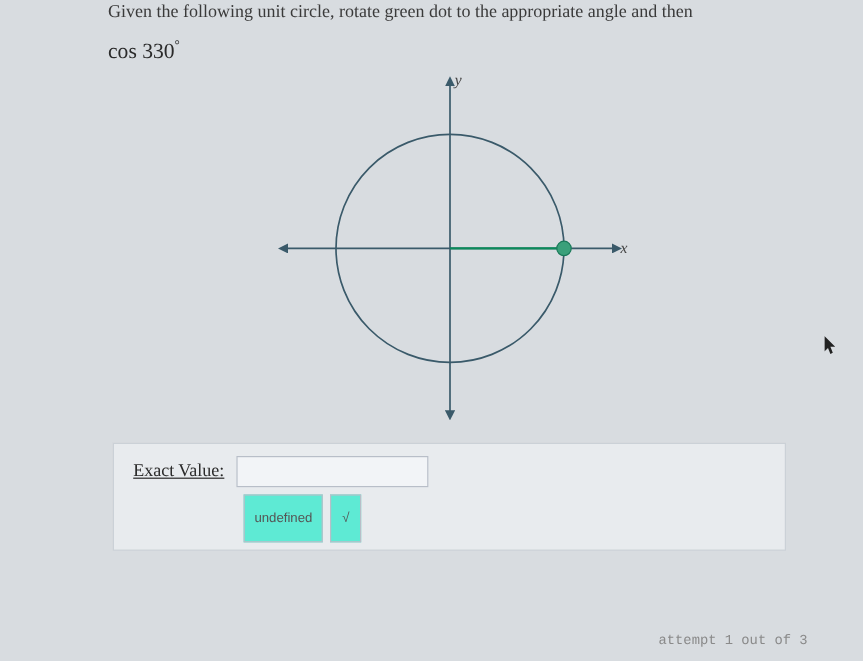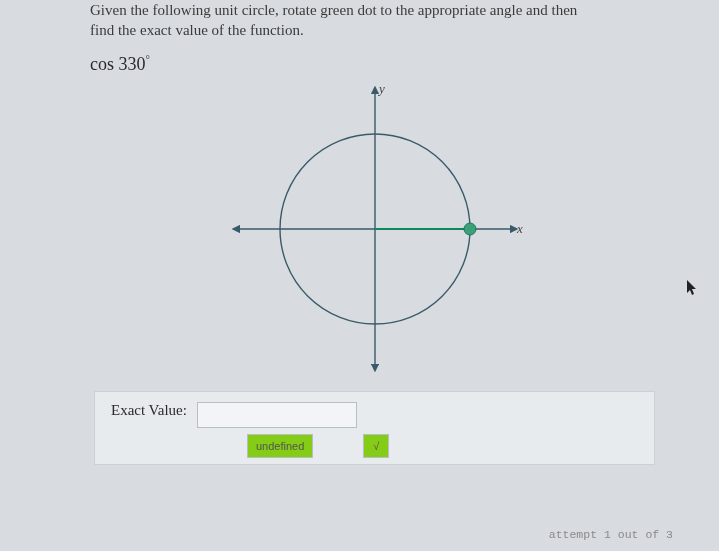--- a/index.html
+++ b/index.html
@@ -42,21 +42,23 @@
     .axis-label { font: italic 13px Georgia, serif; fill: #444; }
 
     .answer-area {
       background: rgba(245,247,250,0.55);
       border: 1px solid rgba(160,170,180,0.4);
       padding: 10px 16px 6px 16px;
       margin: 0 4px;
     }
     .answer-row {
       display: flex;
+      align-items: center;
       gap: 10px;
+      text-decoration: underline;
     }
     .answer-label {
       font-size: 15px;
       color: #2a2a2a;
       white-space: nowrap;
     }
     input.value-input {
       width: 160px;
       height: 26px;
       border: 1px solid #b8bec8;
@@ -74,32 +76,31 @@
       font-family: Arial, sans-serif;
       margin-left: 18px;
     }
     .tool-row {
       display: flex;
       gap: 6px;
       margin-top: 6px;
       margin-left: 92px;
     }
     .tool-btn {
-      height: 24px;
+      height: 40px;
       min-width: 26px;
       padding: 0 8px;
       border: 1px solid #b8bec8;
-      background: #84cc16;
+      background: #5eead4;
       font-size: 11px;
       color: #555;
       cursor: pointer;
       display: inline-flex;
       align-items: center;
       justify-content: center;
-      margin-left: 44px;
     }
     .attempt {
       position: absolute;
       right: 46px;
       bottom: 10px;
       font-size: 11.5px;
       color: #8a8a8a;
       font-family: Liberation Mono, monospace;
     }
     .cursor-icon {
@@ -109,21 +110,20 @@
       font-size: 14px;
       color: #222;
     }
   </style>
 </head>
 <body>
 
 <div class="page">
   <p class="instructions">
     <span>Given the following unit circle, rotate green dot to the appropriate angle and then</span><br>
-    <span>find the exact value of the function.</span>
   </p>
 
   <div class="expression">
     <span>cos</span>
     <span>330</span><sup>°</sup>
   </div>
 
   <div class="chart-wrap">
     <svg class="unit-circle" width="300" height="300" viewBox="0 0 300 300">
       <defs>

